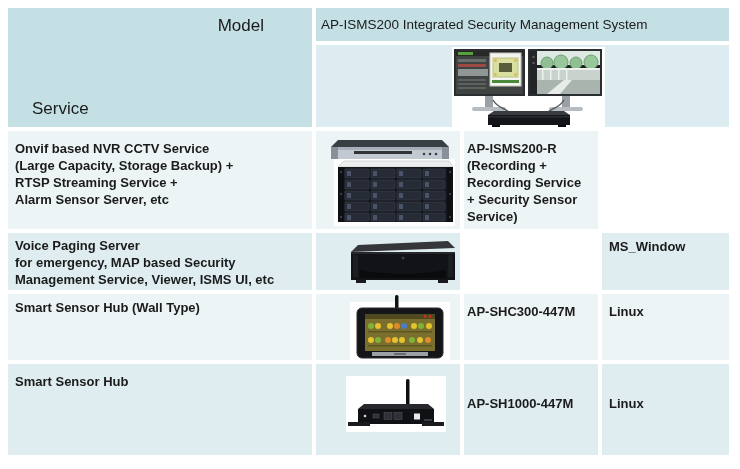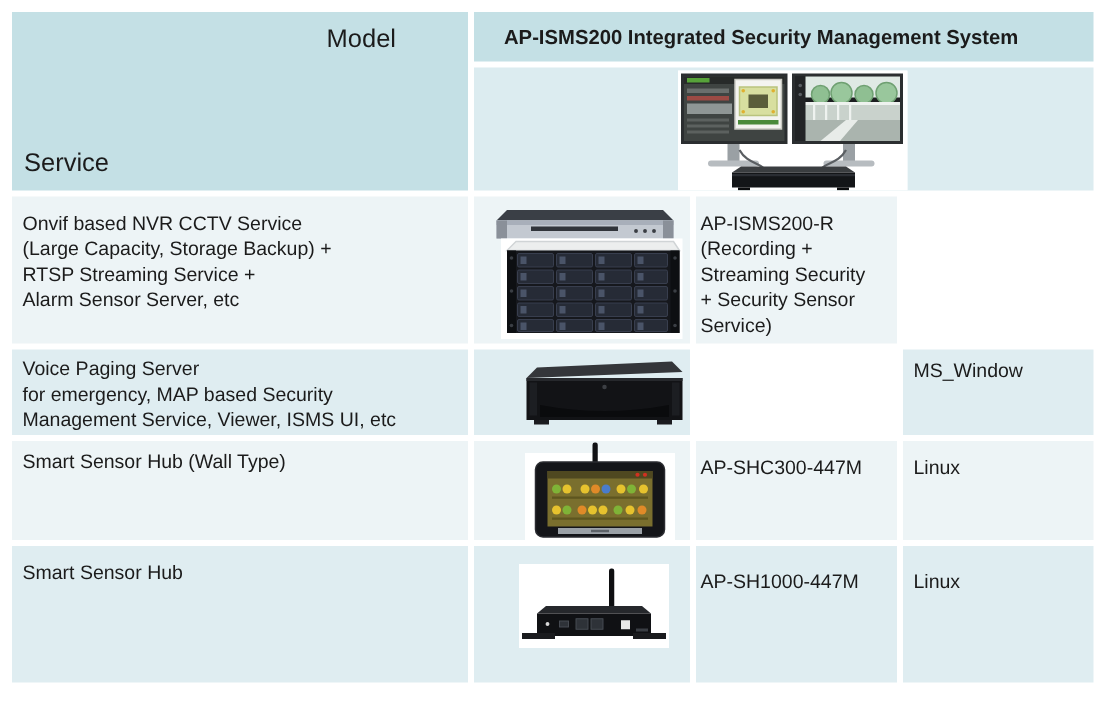--- a/index.html
+++ b/index.html
@@ -14,31 +14,31 @@
     grid-template-columns:304px 144px 134px 127px;
     grid-template-rows:33px 82px 98px 57px 66px 91px;
     gap:4px;background:var(--background)}
   .cell{overflow:hidden}
   .teal{background:var(--teal)}
   .rowA{background:var(--row_light)}
   .rowB{background:var(--row_blue)}
   .monitor-bg{background:var(--monitor_cell)}
   .corner{grid-column:1;grid-row:1/3;position:relative}
   .model-label{position:absolute;top:8px;right:48px;font-size:17px;font-weight:400}
-  .service-label{position:absolute;bottom:8px;left:8px;font-size:17px;font-weight:400}
+  .service-label{position:absolute;bottom:8px;left:24px;font-size:17px;font-weight:400}
   .systitle{grid-column:2/5;grid-row:1;display:flex;align-items:center;
-    padding-left:20px;font-size:13.5px;font-weight:700}
+    padding-left:5px;font-size:13.5px;font-weight:400}
   .syspic{grid-column:2/5;grid-row:2}
   .imgbox{background:#fff}
-  .b{font-weight:400;font-size:13px;line-height:17px;white-space:pre-line}
+  .b{font-weight:700;font-size:13px;line-height:17px;white-space:pre-line}
   .svc{padding:9px 6px 0 7px}
   .mdl{padding:9px 2px 0 3px}
   .os{padding:9px 4px 0 7px}
   .pt4{padding-top:4px}.pt5{padding-top:5px}.pt12{}
-  .pt21{}.pt31{padding-top:15px}
+  .pt21{}.pt31{padding-top:31px}
   svg{display:block}
 </style>
 </head>
 <body>
 
 <div class="page">
   <div class="tbl">
 
     <div class="cell teal corner">
       <div class="model-label">Model</div>
@@ -180,21 +180,21 @@
           <rect x="25" y="81" width="4" height="5"></rect>
             <rect x="51" y="81" width="4" height="5"></rect>
             <rect x="77" y="81" width="4" height="5"></rect>
             <rect x="103" y="81" width="4" height="5"></rect>
         </g>
       </svg>
     </div>
 
     <div class="cell rowA b mdl" style="grid-row:3;grid-column:3">AP-ISMS200-R
 (Recording +
-Streaming Security
+Recording Service
 + Security Sensor
 Service)</div>
 
     <div class="cell rowB b svc pt4" style="grid-row:4;grid-column:1">Voice Paging Server
 for emergency,  MAP based Security
 Management Service, Viewer, ISMS UI, etc</div>
 
     <div class="cell rowB" style="grid-row:4;grid-column:2">
       <svg width="120" height="56" viewBox="0 0 120 56" style="margin:3px 0 0 26px">
         <polygon points="16,9 106,5 113,12 9,16" fill="#34363a"></polygon>

